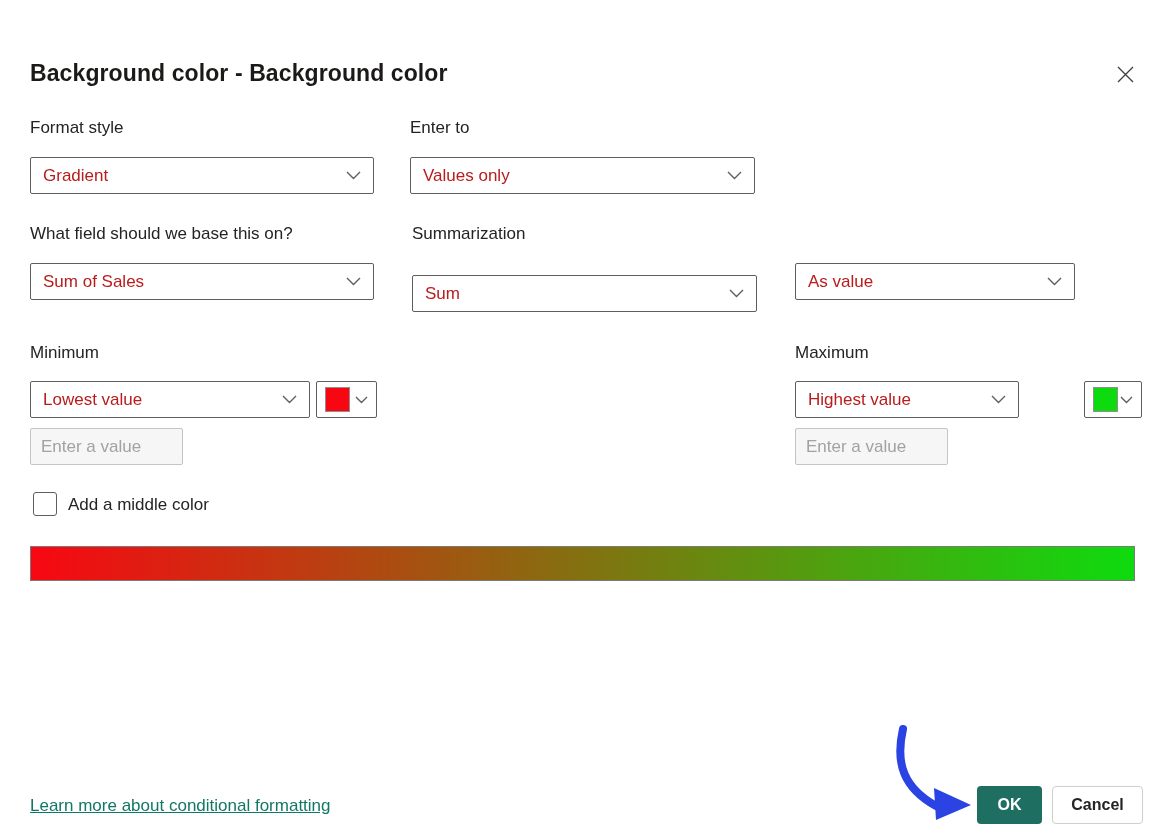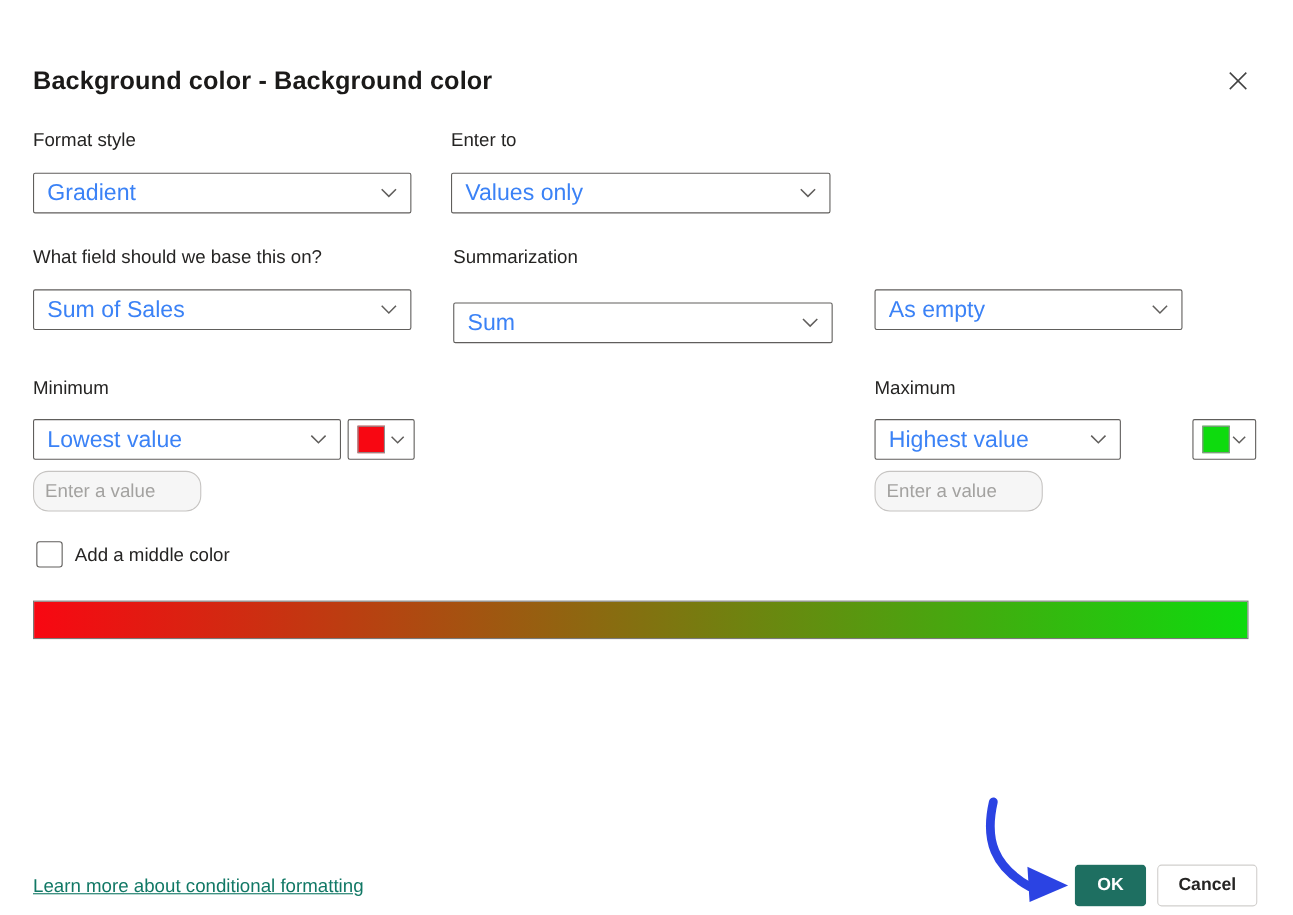--- a/index.html
+++ b/index.html
@@ -45,22 +45,22 @@
     border:1px solid #605e5c;
     border-radius:2px;
     background:#ffffff;
     display:flex;
     align-items:center;
     justify-content:space-between;
     padding:0 12px;
     cursor:pointer;
   }
   .dd-value{
-    font-size:21px;
-    color:#3b82f6;
+    font-size:17px;
+    color:#b91c1c;
     white-space:nowrap;
     overflow:hidden;
   }
   .chevron{display:flex;align-items:center;}
 
   .color-btn{
     height:37px;
     border:1px solid #605e5c;
     border-radius:2px;
     background:#ffffff;
@@ -72,21 +72,21 @@
   }
   .swatch{
     width:23px; height:23px;
     border:1px solid #8f8f8f;
     display:inline-block;
   }
 
   .value-input{
     height:37px;
     border:1px solid #c6c4c2;
-    border-radius:14px;
+    border-radius:2px;
     background:#f6f6f6;
     font-family:"Liberation Sans", sans-serif;
     font-size:17px;
     color:#404040;
     padding:0 10px;
   }
   .value-input::placeholder{color:#a3a2a0;opacity:1;}
 
   .checkbox{
     width:24px; height:24px;
@@ -179,21 +179,21 @@
   </div>
   <div class="abs dropdown" style="left:412px;top:251px;width:345px">
     <span class="dd-value">Sum</span>
     <span class="chevron">
       <svg width="15" height="9" viewBox="0 0 15 9">
           <path d="M1 1 L7.5 7.5 L14 1" fill="none" stroke="#605e5c" stroke-width="1.4"></path>
         </svg>
     </span>
   </div>
   <div class="abs dropdown" style="left:795px;top:239px;width:280px">
-    <span class="dd-value">As empty</span>
+    <span class="dd-value">As value</span>
     <span class="chevron">
       <svg width="15" height="9" viewBox="0 0 15 9">
           <path d="M1 1 L7.5 7.5 L14 1" fill="none" stroke="#605e5c" stroke-width="1.4"></path>
         </svg>
     </span>
   </div>
 
   <div class="abs lbl" style="left:30px;top:319px">Minimum</div>
   <div class="abs dropdown" style="left:30px;top:357px;width:280px">
     <span class="dd-value">Lowest value</span>

